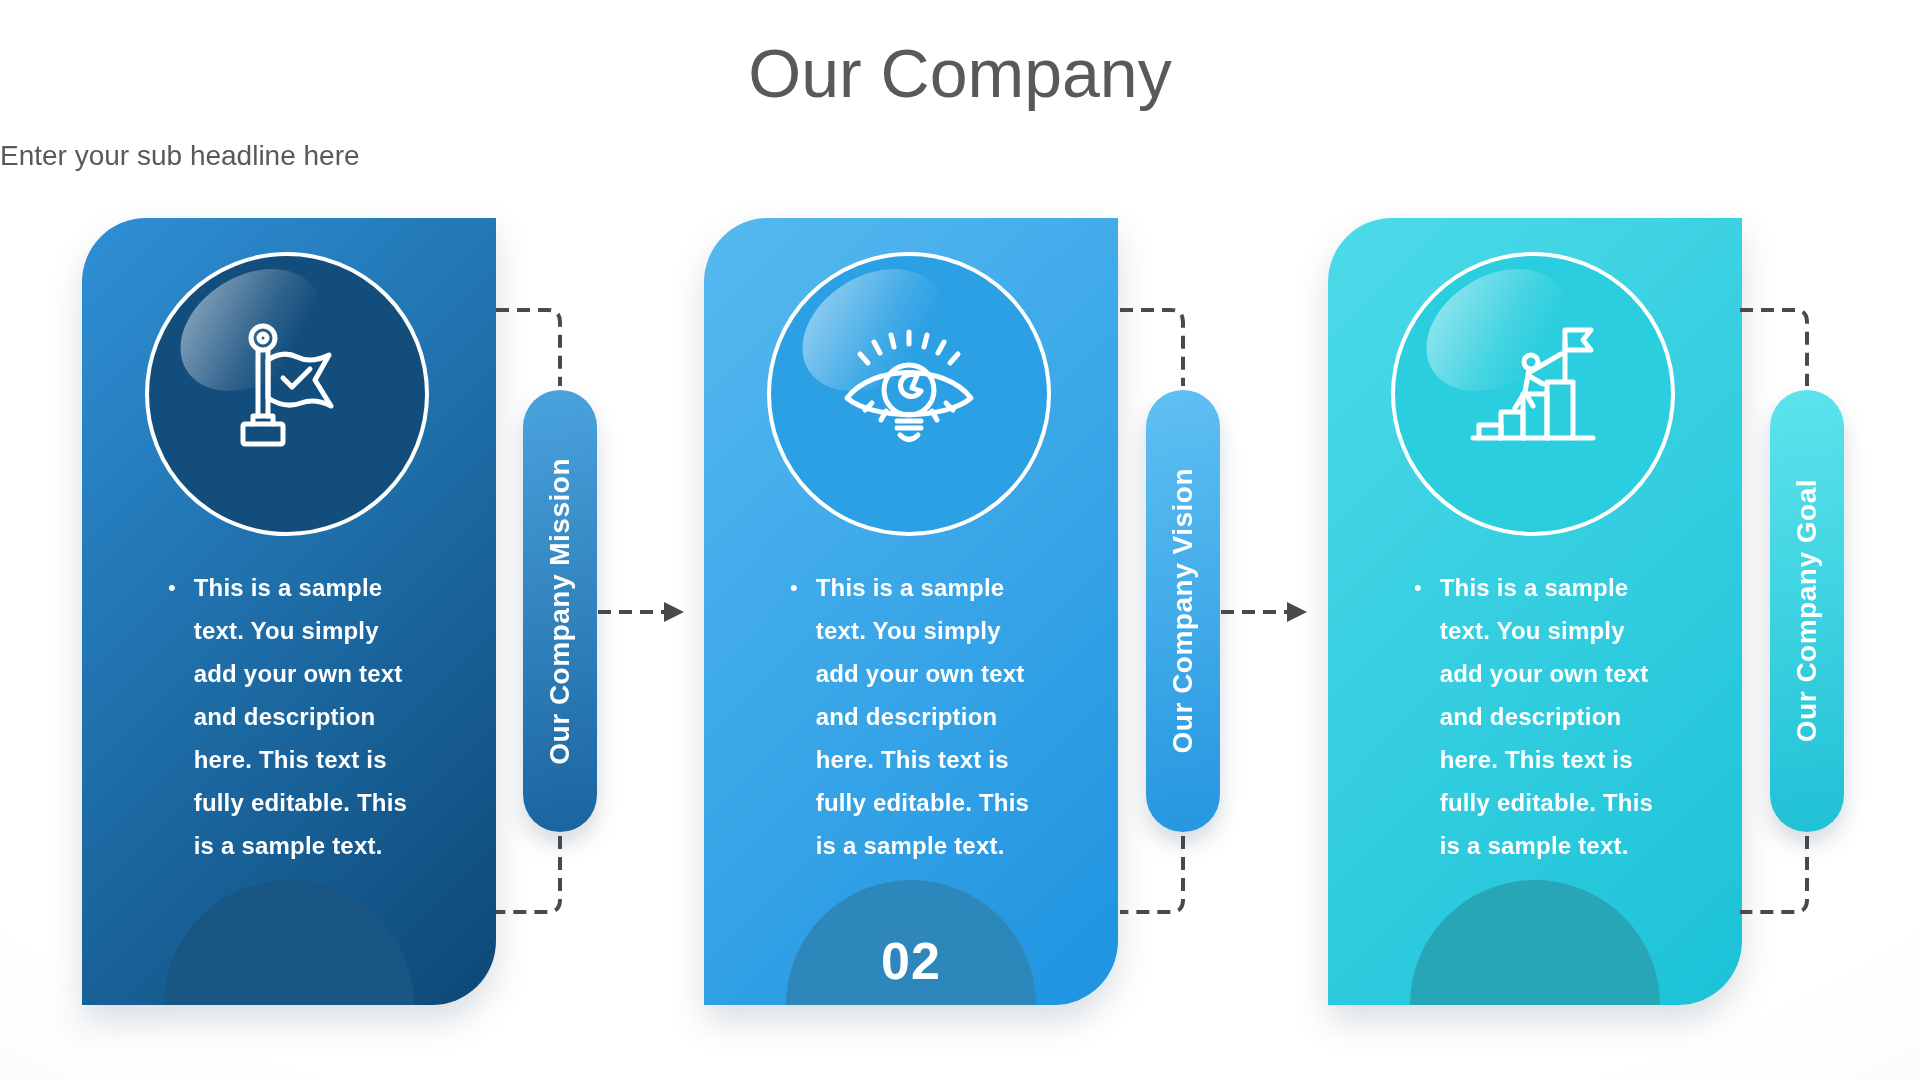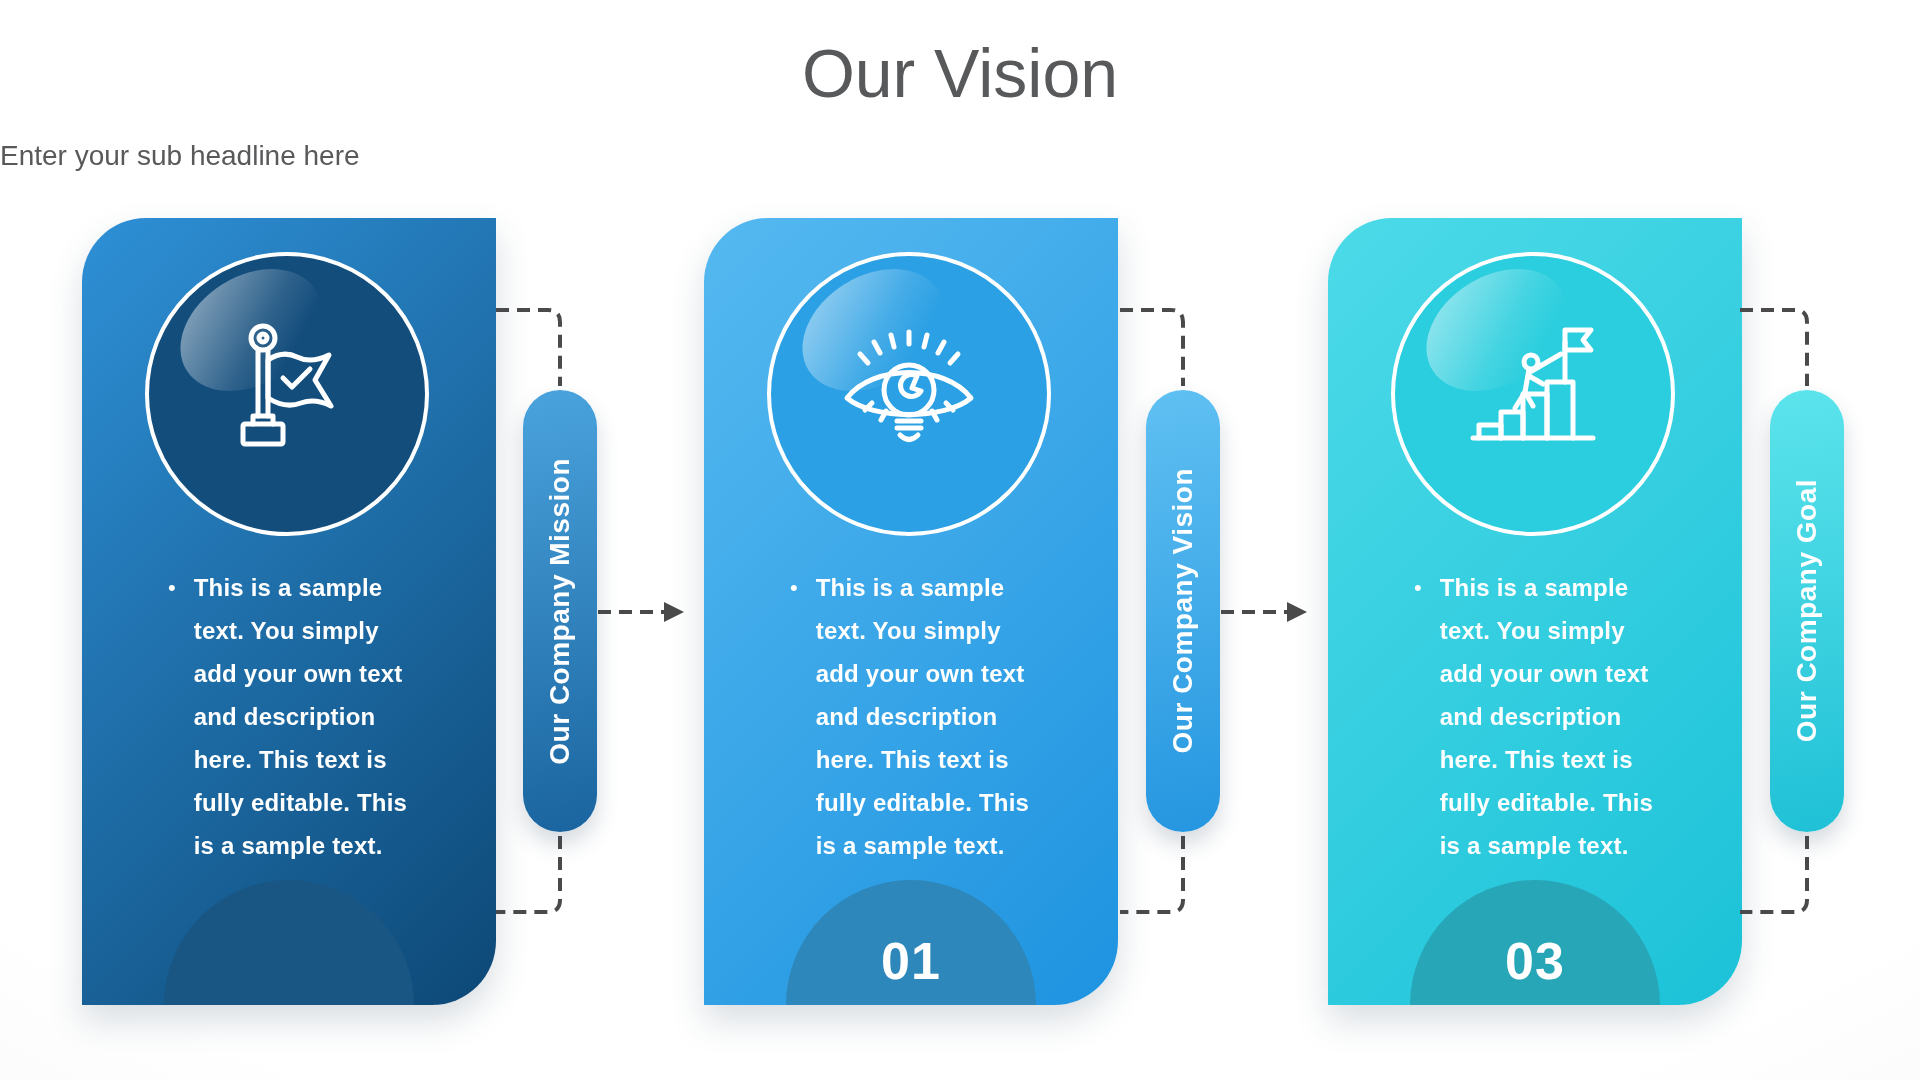--- a/index.html
+++ b/index.html
@@ -53,21 +53,21 @@
 
   .connectors{position:absolute;left:0;top:0;z-index:2;pointer-events:none;}
   .connectors path.dash{stroke:#4a4a4a;stroke-width:4;fill:none;stroke-dasharray:13 8;}
   .connectors polygon{fill:#4a4a4a;}
 </style>
 </head>
 <body>
 
 <div class="stage">
 
-  <h1 class="title">Our Vision</h1>
+  <h1 class="title">Our Company</h1>
   <p class="subtitle">Enter your sub headline here</p>
 
   <svg class="connectors" width="1920" height="1080" viewBox="0 0 1920 1080">
     <path class="dash" d="M496,310 H548 Q560,310 560,322 V386"></path>
     <path class="dash" d="M560,836 V900 Q560,912 548,912 H496"></path>
     <path class="dash" d="M598,612 H664"></path>
     <polygon points="664,602 684,612 664,622"></polygon>
     <path class="dash" d="M1120,310 H1171 Q1183,310 1183,322 V386"></path>
     <path class="dash" d="M1183,836 V900 Q1183,912 1171,912 H1120"></path>
     <path class="dash" d="M1221,612 H1287"></path>
@@ -118,21 +118,21 @@
         <line x1="68" y1="107" x2="92" y2="107"></line>
         <line x1="68" y1="114" x2="92" y2="114"></line>
         <path d="M71,121 q9,9 18,0"></path>
       </svg>
     </div>
     <div class="body">
       <span class="bullet">•</span>
       <p class="body-text">This is a sample text. You simply add your own text and description here. This text is fully editable. This is a sample text.</p>
     </div>
     <div class="semicircle sc-2"></div>
-    <div class="number">01</div>
+    <div class="number">02</div>
   </section>
 
   <section class="card card-3">
     <div class="circle">
       <div class="gloss"></div>
       <svg class="icon" viewBox="0 0 160 160">
         <line x1="20" y1="124" x2="140" y2="124"></line>
         <path d="M26,124 v-13 h22 v13"></path>
         <path d="M48,124 v-26 h22 v26"></path>
         <path d="M70,124 v-44 h24 v44"></path>
@@ -145,21 +145,20 @@
         <path d="M76,62 L90,70"></path>
         <path d="M72,78 L62,94"></path>
         <path d="M72,78 L80,92"></path>
       </svg>
     </div>
     <div class="body">
       <span class="bullet">•</span>
       <p class="body-text">This is a sample text. You simply add your own text and description here. This text is fully editable. This is a sample text.</p>
     </div>
     <div class="semicircle sc-3"></div>
-    <div class="number">03</div>
   </section>
 
   <div class="pill pill-1">
     <span>Our Company Mission</span>
   </div>
   <div class="pill pill-2">
     <span>Our Company Vision</span>
   </div>
   <div class="pill pill-3">
     <span>Our Company Goal</span>

